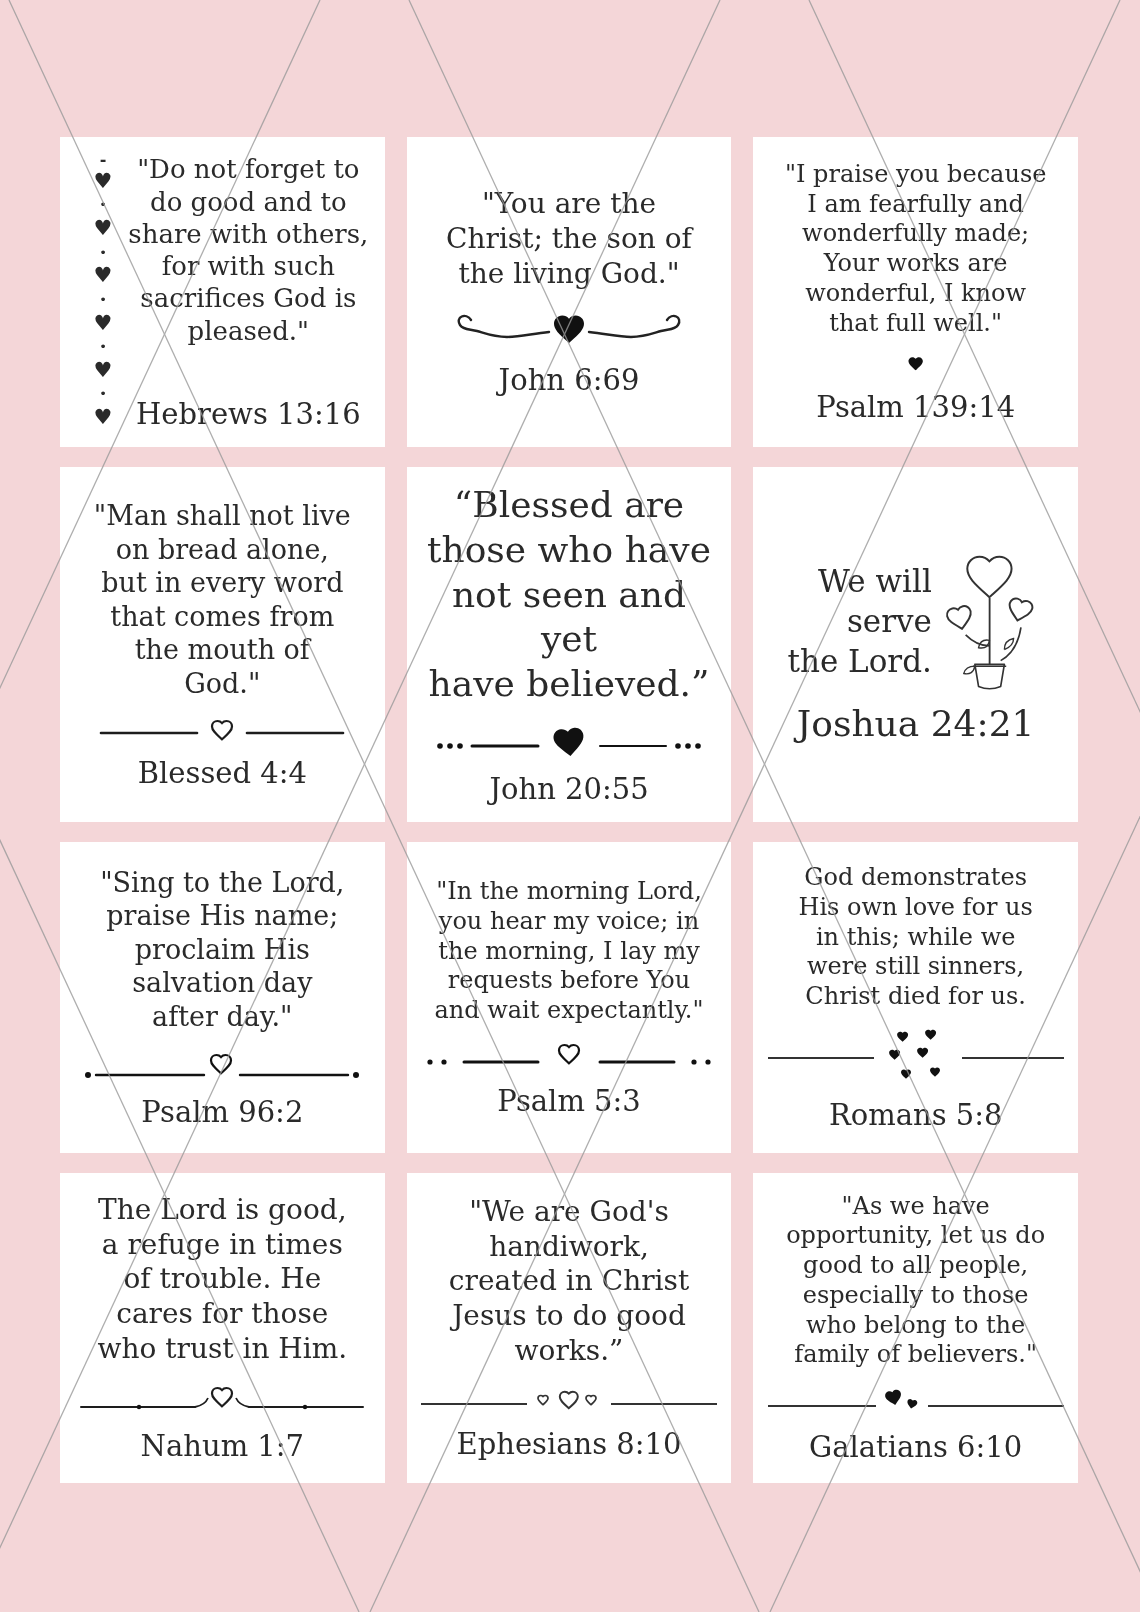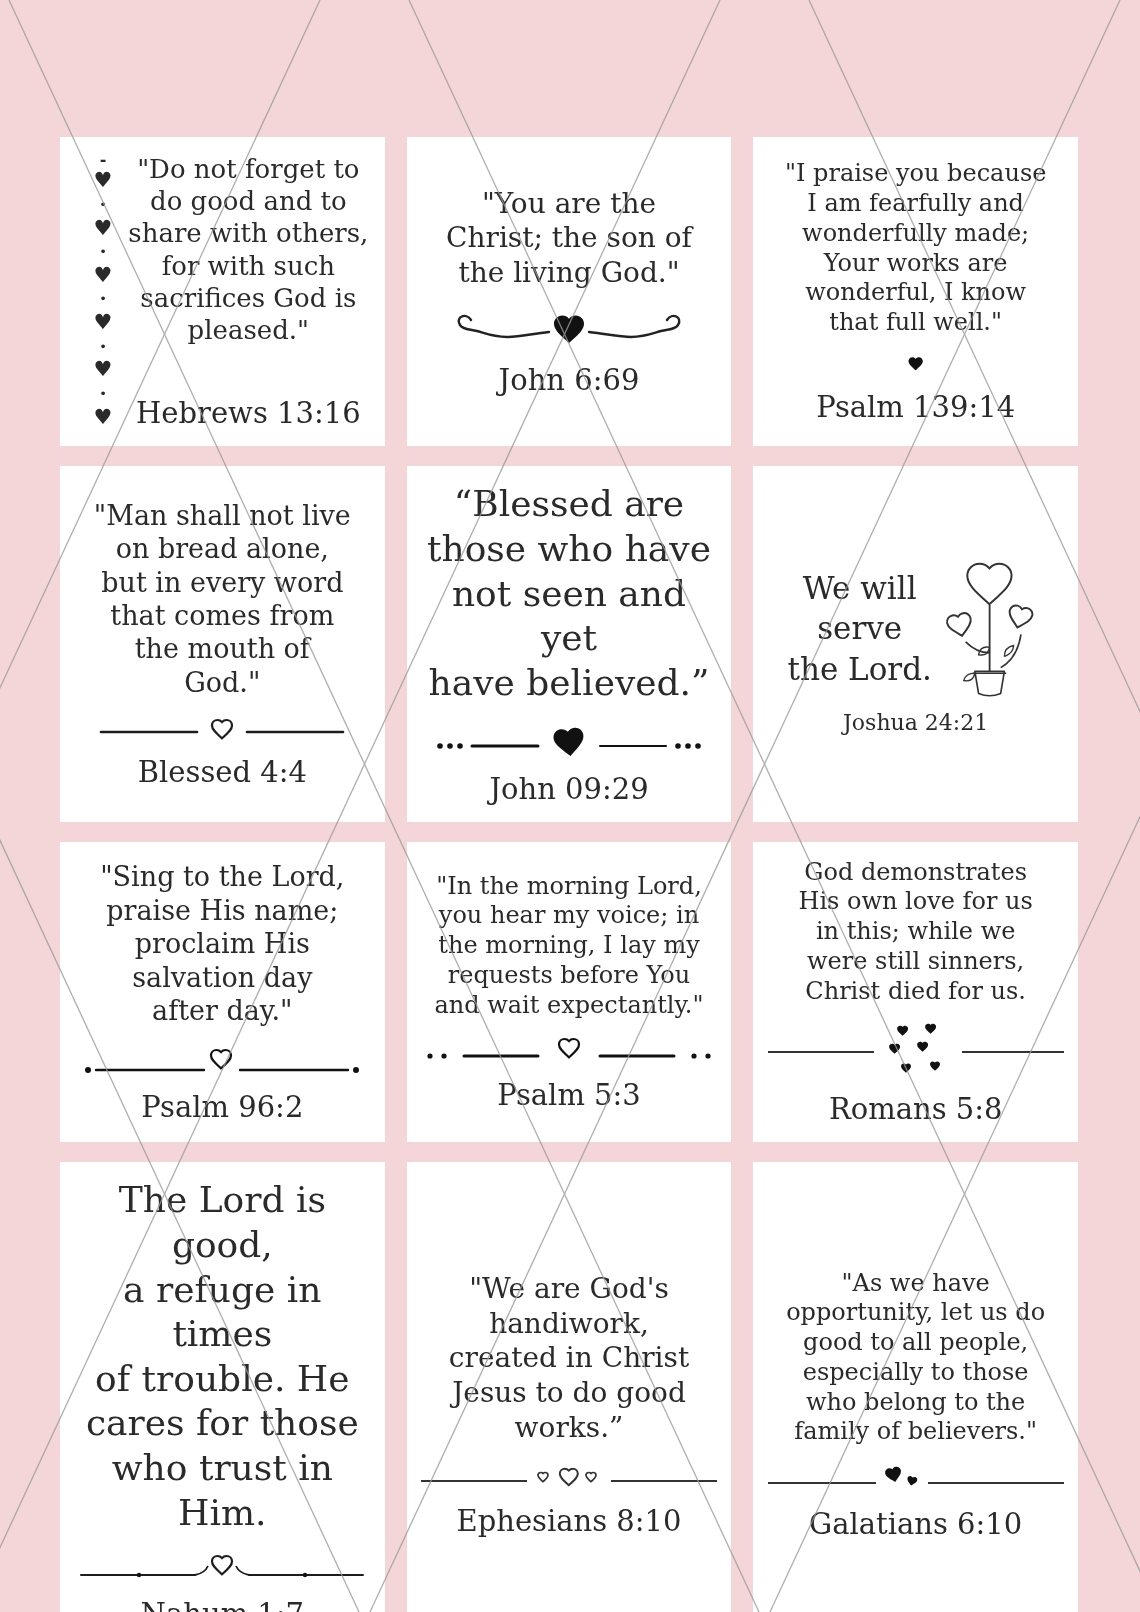--- a/index.html
+++ b/index.html
@@ -33,39 +33,39 @@
   
   .c1 .verse{font-size:26px}
   .c2 .verse{font-size:28px}
   .c3 .verse{font-size:24px}
   .c4 .verse{font-size:27px}
   .c5 .verse{font-size:36px}
   .c6 .verse{font-size:31px}
   .c7 .verse{font-size:27px}
   .c8 .verse{font-size:24px}
   .c9 .verse{font-size:24px}
-  .c10 .verse{font-size:36px}
+  .c10 .verse{font-size:28px}
   .c11 .verse{font-size:28px}
   .c12 .verse{font-size:24px}
   
   .c1{flex-direction:row;justify-content:flex-start;padding-left:22px;}
   .hearts-col{
     display:flex;flex-direction:column;align-items:center;justify-content:space-between;
     height:272px;width:42px;flex:none;
     font-family:"DejaVu Sans","Liberation Sans",sans-serif;
   }
   .hc-heart{font-size:21px;line-height:1;}
   .hc-dot{font-size:13px;line-height:1;}
   .hc-dash{font-size:16px;line-height:.5;font-weight:bold;}
   .c1-inner{flex:1;display:flex;flex-direction:column;align-items:center;justify-content:center;gap:34px;}
   .c1 .reference{margin-top:16px;}
   
   .c6-main{display:flex;align-items:center;justify-content:center;}
-  .c6 .verse{line-height:1.3;}
-  .c6 .reference{font-size:22px;margin-top:6px;}
+  .c6 .verse{line-height:1.3;text-align:right;}
+  .c6 .reference{font-size:36px;margin-top:6px;}
   
   .watermark{position:absolute;inset:0;pointer-events:none;}
 </style>
 </head>
 <body>
 
 <div class="page">
   <div class="grid">
 
     <div class="card c1">
@@ -162,21 +162,21 @@
             <circle cx="16" cy="24" r="2.8" fill="#111"></circle>
             <circle cx="26" cy="24" r="2.8" fill="#111"></circle>
           <line x1="38" y1="24" x2="104" y2="24" stroke="#111" stroke-width="3" stroke-linecap="round"></line>
           <path transform="translate(117,2) scale(1.5) rotate(-6 12 12)" fill="#111" d="M12 21.35l-1.45-1.32C5.4 15.36 2 12.28 2 8.5 2 5.42 4.42 3 7.5 3c1.74 0 3.41.81 4.5 2.09C13.09 3.81 14.76 3 16.5 3 19.58 3 22 5.42 22 8.5c0 3.78-3.4 6.86-8.55 11.54L12 21.35z"></path>
           <line x1="166" y1="24" x2="232" y2="24" stroke="#111" stroke-width="2" stroke-linecap="round"></line>
           <circle cx="244" cy="24" r="2.8" fill="#111"></circle>
             <circle cx="254" cy="24" r="2.8" fill="#111"></circle>
             <circle cx="264" cy="24" r="2.8" fill="#111"></circle>
         </svg>
       </div>
-      <div class="reference">John 09:29</div>
+      <div class="reference">John 20:55</div>
     </div>
 
     <div class="card c6">
       <div class="c6-main">
         <div class="verse">We will
 serve
 the Lord.</div>
         <div class="deco" style="margin:0 0 0 6px;">
           <svg width="106" height="152" viewBox="0 0 115 158">
             <path transform="translate(27,2) scale(2.4)" fill="none" stroke="#333" stroke-width="0.9" d="M12 21.35l-1.45-1.32C5.4 15.36 2 12.28 2 8.5 2 5.42 4.42 3 7.5 3c1.74 0 3.41.81 4.5 2.09C13.09 3.81 14.76 3 16.5 3 19.58 3 22 5.42 22 8.5c0 3.78-3.4 6.86-8.55 11.54L12 21.35z"></path>

